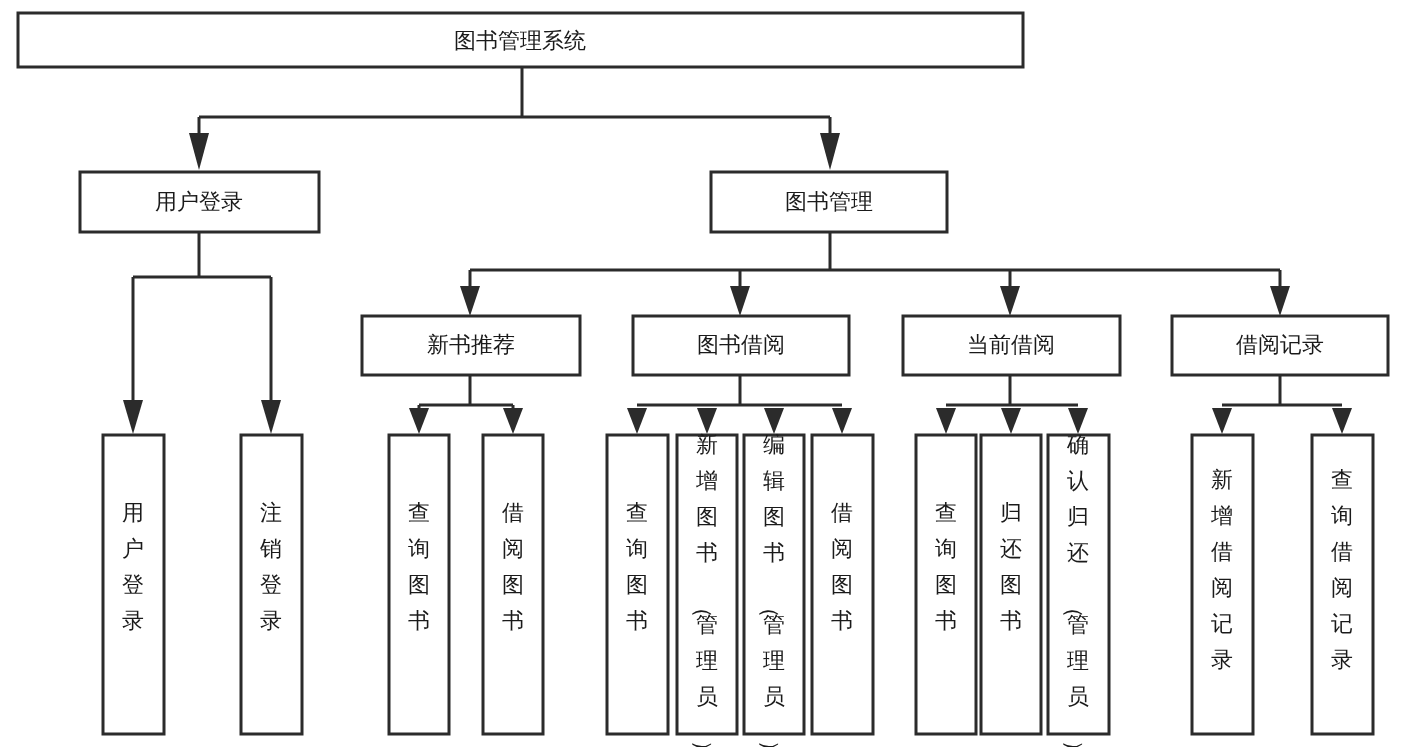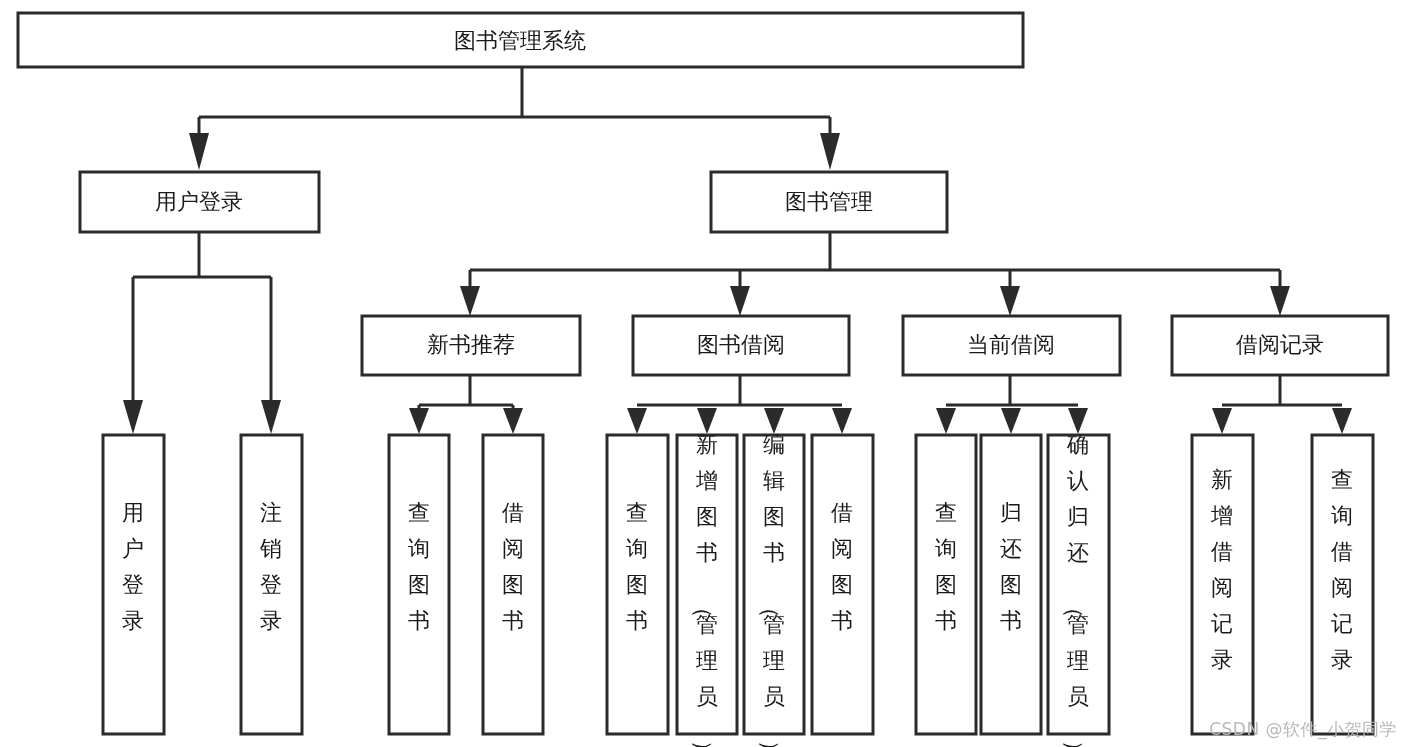--- a/index.html
+++ b/index.html
@@ -212,14 +212,13 @@
       <rect class="node-box" x="1192" y="435" width="61" height="299"></rect>
       <text class="node-label-vertical" x="1222" y="487"><tspan x="1222" y="487">新</tspan><tspan x="1222" y="523">增</tspan><tspan x="1222" y="559">借</tspan><tspan x="1222" y="595">阅</tspan><tspan x="1222" y="631">记</tspan><tspan x="1222" y="667">录</tspan></text>
     </g>
     <g>
       <rect class="node-box" x="1312" y="435" width="61" height="299"></rect>
       <text class="node-label-vertical" x="1342" y="487"><tspan x="1342" y="487">查</tspan><tspan x="1342" y="523">询</tspan><tspan x="1342" y="559">借</tspan><tspan x="1342" y="595">阅</tspan><tspan x="1342" y="631">记</tspan><tspan x="1342" y="667">录</tspan></text>
     </g>
 
   </svg>
 
-  <div class="watermark">CSDN @软件_小贺同学</div>
 </div>
 
 </body></html>

